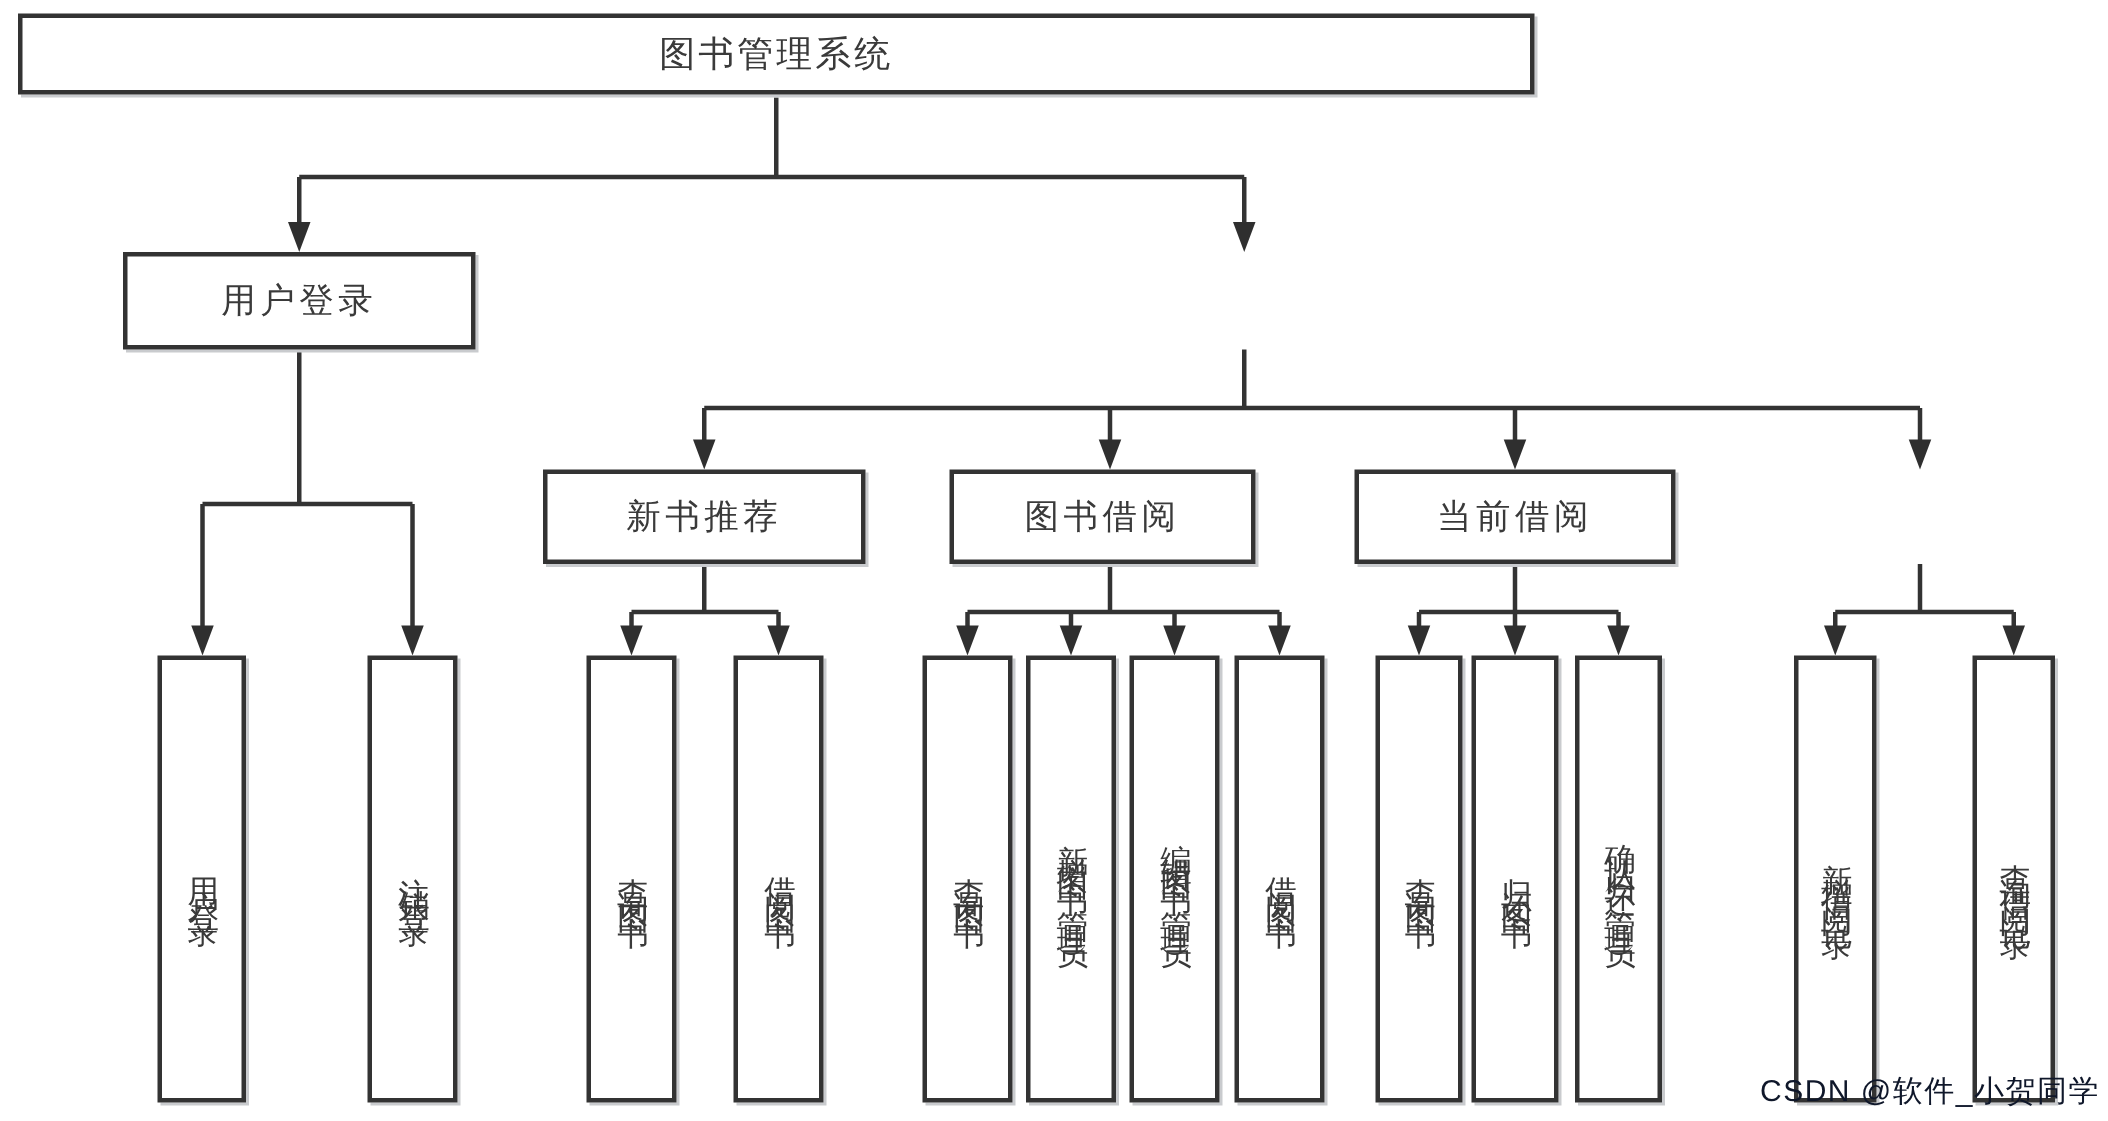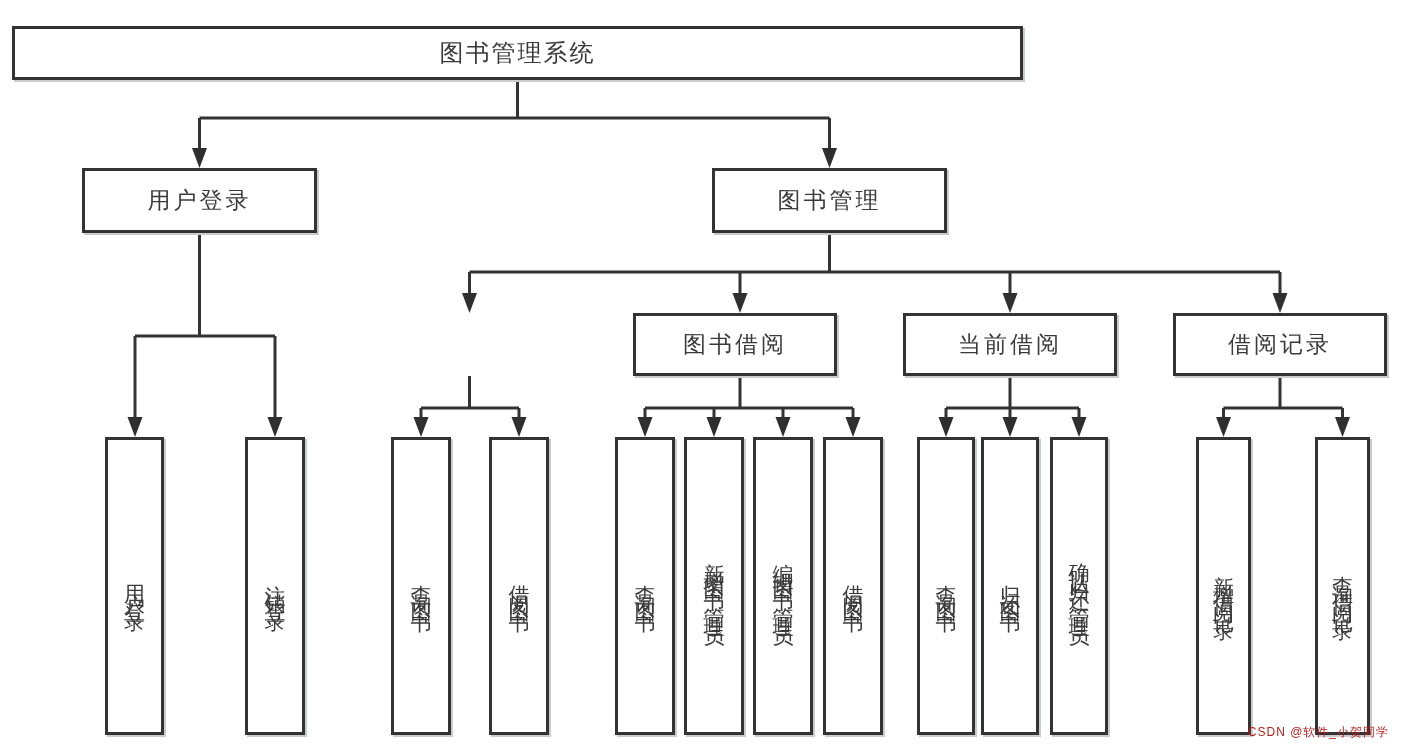--- a/index.html
+++ b/index.html
@@ -13,38 +13,38 @@
   .wires{position:absolute;left:0;top:0;width:1405px;height:747px;}
   .box{
     position:absolute;
     box-sizing:border-box;
     border:3px solid #333333;
     background:#ffffff;
     box-shadow:2px 2px 0 #c9cbce;
     display:flex;align-items:center;justify-content:center;
     color:#3a3a3a;
   }
-  .root-box{left:12px;top:26px;width:1011px;height:54px;font-size:24px;letter-spacing:2px;}
+  .root-box{left:12px;top:9px;width:1011px;height:54px;font-size:24px;letter-spacing:2px;}
   .lvl2{top:168px;height:65px;width:235px;font-size:23px;letter-spacing:3px;}
   .lvl3{top:313px;height:63px;width:215px;font-size:23px;letter-spacing:3px;}
   .leaf{top:437px;height:298px;width:60px;}
   .vtext{
     writing-mode:vertical-rl;
     text-orientation:mixed;
     font-size:21px;
     letter-spacing:9px;
     color:#3a3a3a;
     white-space:nowrap;
   }
   .watermark{
     position:absolute;
-    right:16px;bottom:6px;
-    font-size:12px;
+    right:5px;bottom:6px;
+    font-size:20px;
     letter-spacing:1px;
-    color:#b91c1c;
+    color:#0f172a;
   }
 </style>
 </head>
 <body>
 
 <div class="canvas">
 
   <svg class="wires" viewBox="0 0 1405 747" xmlns="http://www.w3.org/2000/svg">
     <g stroke="#333333" stroke-width="3" fill="none">
 
@@ -111,32 +111,29 @@
     </g>
   </svg>
 
   <div class="box root-box">
     <span>图书管理系统</span>
   </div>
 
   <div class="box lvl2" style="left:82px;">
     <span>用户登录</span>
   </div>
-  <div class="box lvl2" style="left:712px;">
-    <span>图书管理</span>
+
+  <div class="box lvl3" style="left:362px;">
+    <span>新书推荐</span>
   </div>
-
   <div class="box lvl3" style="left:633px;width:204px;">
     <span>图书借阅</span>
   </div>
   <div class="box lvl3" style="left:903px;width:214px;justify-content:center;">
     <span>当前借阅</span>
-  </div>
-  <div class="box lvl3" style="left:1173px;width:214px;">
-    <span>借阅记录</span>
   </div>
 
   <div class="box leaf" style="left:105px;width:59px;">
     <span class="vtext">用户登录</span>
   </div>
   <div class="box leaf" style="left:245px;">
     <span class="vtext">注销登录</span>
   </div>
 
   <div class="box leaf" style="left:391px;">

